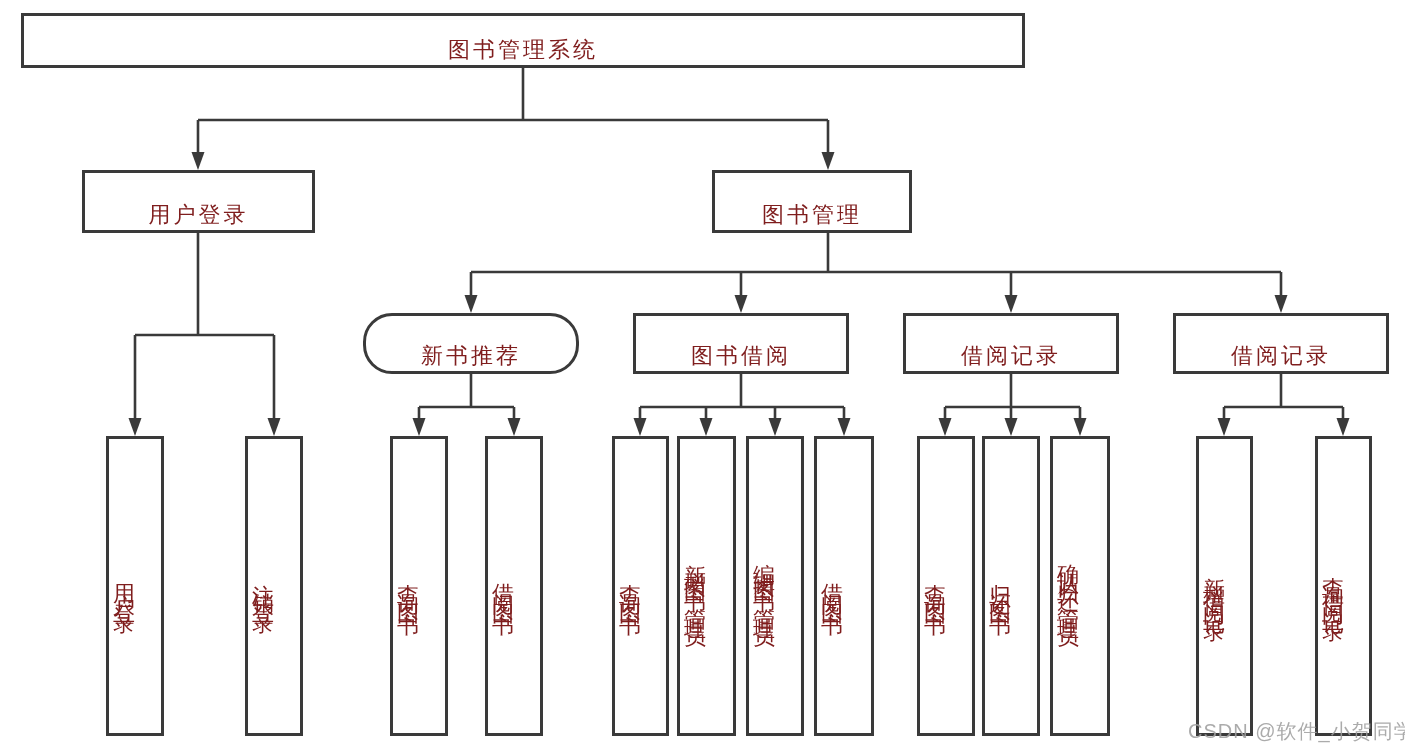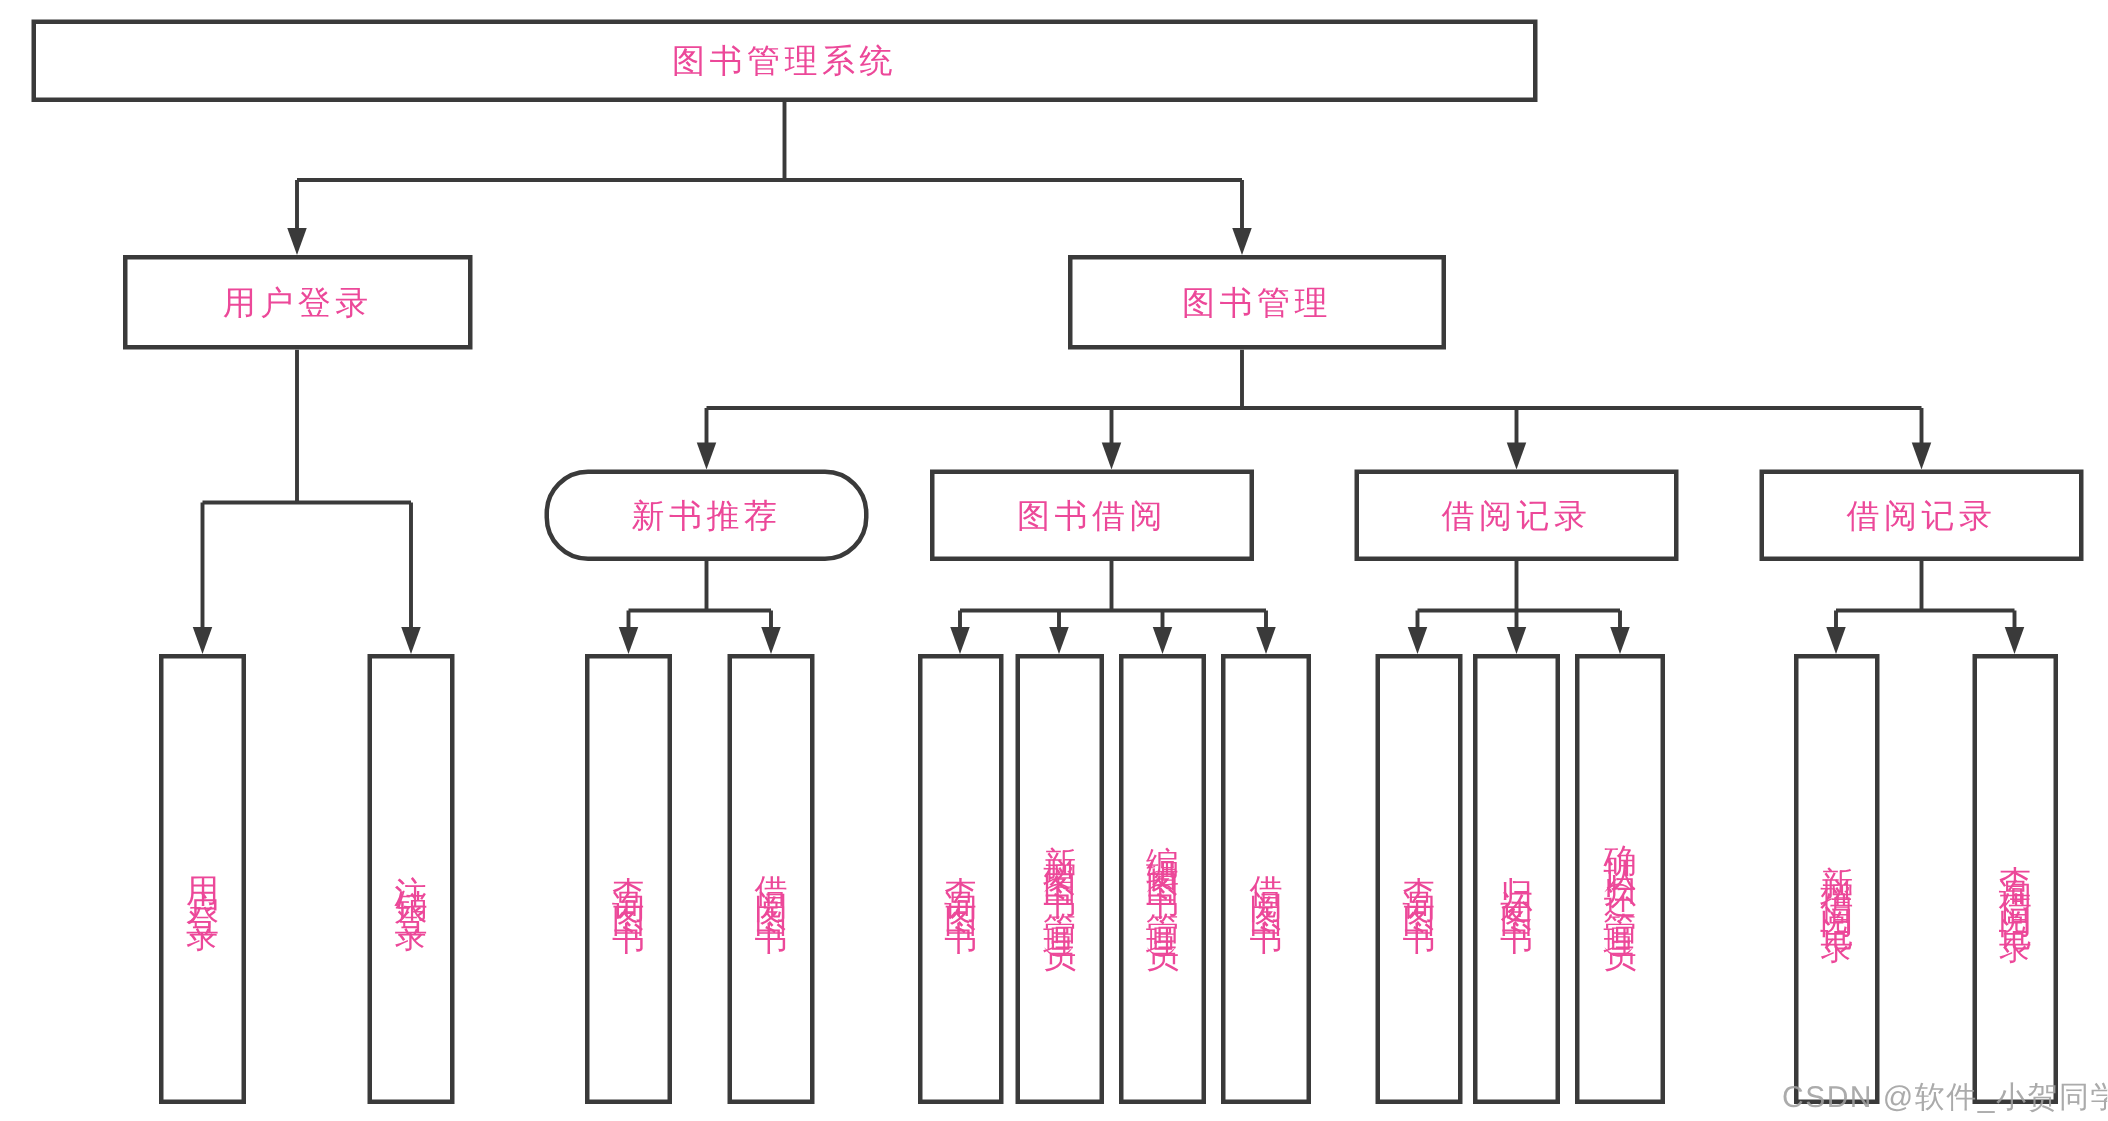--- a/index.html
+++ b/index.html
@@ -16,23 +16,23 @@
     left: 0; top: 0;
     width: 1405px; height: 747px;
     z-index: 1;
   }
   .node {
     position: absolute;
     box-sizing: border-box;
     border: 3px solid #3a3a3a;
     background: #ffffff;
     display: flex;
-    align-items: center;
+    align-items: flex-end;
     justify-content: center;
-    color: #ec4899;
+    color: #7f1d1d;
     font-size: 22px;
     letter-spacing: 3px;
     z-index: 2;
   }
   .node span { white-space: nowrap; }
   .vnode {
     writing-mode: vertical-rl;
     text-orientation: mixed;
     letter-spacing: 10px;
     font-size: 22px;
@@ -86,28 +86,28 @@
     </g>
   </svg>
 
   <div class="node" style="left:21px; top:13px; width:1004px; height:55px;">
     <span>图书管理系统</span>
   </div>
 
   <div class="node" style="left:82px; top:170px; width:233px; height:63px;">
     <span>用户登录</span>
   </div>
-  <div class="node" style="left:712px; top:170px; width:252px; height:63px;">
+  <div class="node" style="left:712px; top:170px; width:200px; height:63px;">
     <span>图书管理</span>
   </div>
 
   <div class="node" style="left:363px; top:313px; width:216px; height:61px;border-radius:29px;">
     <span>新书推荐</span>
   </div>
-  <div class="node" style="left:620px; top:313px; width:216px; height:61px;">
+  <div class="node" style="left:633px; top:313px; width:216px; height:61px;">
     <span>图书借阅</span>
   </div>
   <div class="node" style="left:903px; top:313px; width:216px; height:61px;">
     <span>借阅记录</span>
   </div>
   <div class="node" style="left:1173px; top:313px; width:216px; height:61px;">
     <span>借阅记录</span>
   </div>
 
   <div class="node vnode" style="left:106px; top:436px; width:58px; height:300px;">

